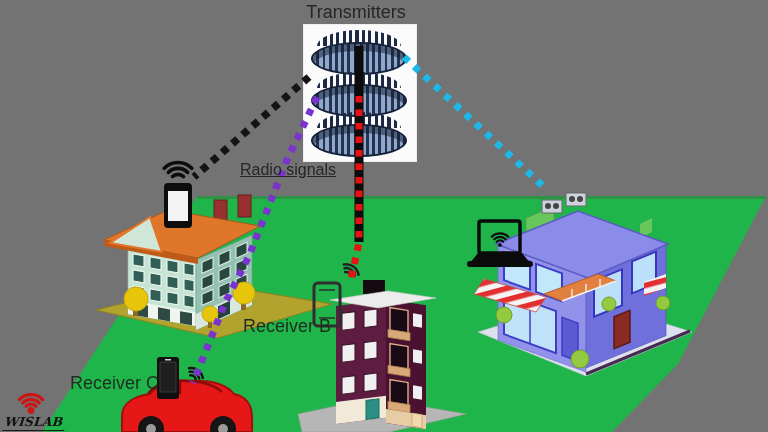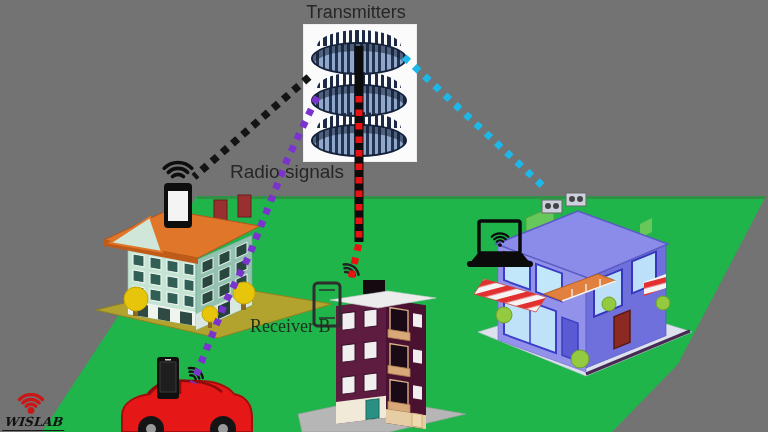--- a/index.html
+++ b/index.html
@@ -14,24 +14,24 @@
   .comb{position:absolute;left:6px;top:0;width:84px;height:16px;
         background:repeating-linear-gradient(90deg,#1c2a46 0 3.2px,rgba(28,42,70,0) 3.2px 6.4px);
         border-radius:50% 50% 0 0/100% 100% 0 0;}
   .drum{position:absolute;left:0;top:12px;width:96px;height:33px;border-radius:50%;
         box-sizing:border-box;border:2.5px solid #15213a;
         background:repeating-linear-gradient(90deg,#8ea7ca 0 3.4px,#243450 3.4px 6.2px);
         box-shadow:inset 0 7px 0 rgba(16,26,48,.5);}
   #arr1{left:311px;top:30px;} #arr2{left:311px;top:72px;} #arr3{left:311px;top:112px;}
   .lbl{position:absolute;z-index:4;color:#262626;font-size:18px;line-height:1.05;white-space:nowrap;}
   #l-trans{left:299px;top:3px;width:114px;text-align:center;font-size:18px;}
-  #l-radio{left:230px;top:162px;font-size:19px;}
+  #l-radio{left:240px;top:162px;font-size:16px;text-decoration:underline;}
   #l-rxd{left:72px;top:177px;}
   #l-rxa{left:390px;top:230px;}
-  #l-rxb{left:250px;top:317px;color:#1e2e1e;font-family:Liberation Serif, serif;}
+  #l-rxb{left:243px;top:317px;color:#1e2e1e;}
   #l-rxc{left:70px;top:374px;color:#1e2e1e;}
   #wislab-text{position:absolute;left:3px;top:414px;z-index:4;color:#111;
         font-family:"DejaVu Serif",serif;font-style:italic;font-weight:700;font-size:12.5px;
         border-bottom:3px double #1a1a1a;padding:0 2px 1px 2px;transform:skewX(-6deg);}
 </style>
 </head>
 <body>
 
 <div id="stage">
 
@@ -274,15 +274,16 @@
   <rect x="354.5" y="46" width="9" height="196" fill="#0c0c0c"></rect>
   <path d="M309,77 L194,177" fill="none" stroke-width="7.5" stroke-dasharray="7 6.5" stroke="#141414"></path>
   <path d="M317,97 L287,160 L249,256 L225,303 L193,383" fill="none" stroke-width="7" stroke-dasharray="6.5 7" stroke="#7a33cc"></path>
   <path d="M359,96 L359,243 L350,283" fill="none" stroke-width="7" stroke-dasharray="6.5 7" stroke="#e81212"></path>
   <path d="M404,57 L546,189" fill="none" stroke-width="7" stroke-dasharray="6.5 7.5" stroke="#1cb8ea"></path>
 </svg>
 
 <div class="lbl" id="l-trans">Transmitters</div>
 <div class="lbl" id="l-radio">Radio signals</div>
 <div class="lbl" id="l-rxb">Receiver B</div>
+<div class="lbl" id="l-rxc">Receiver C</div>
 <div id="wislab-text">WISLAB</div>
 
 </div>
 
 </body></html>

